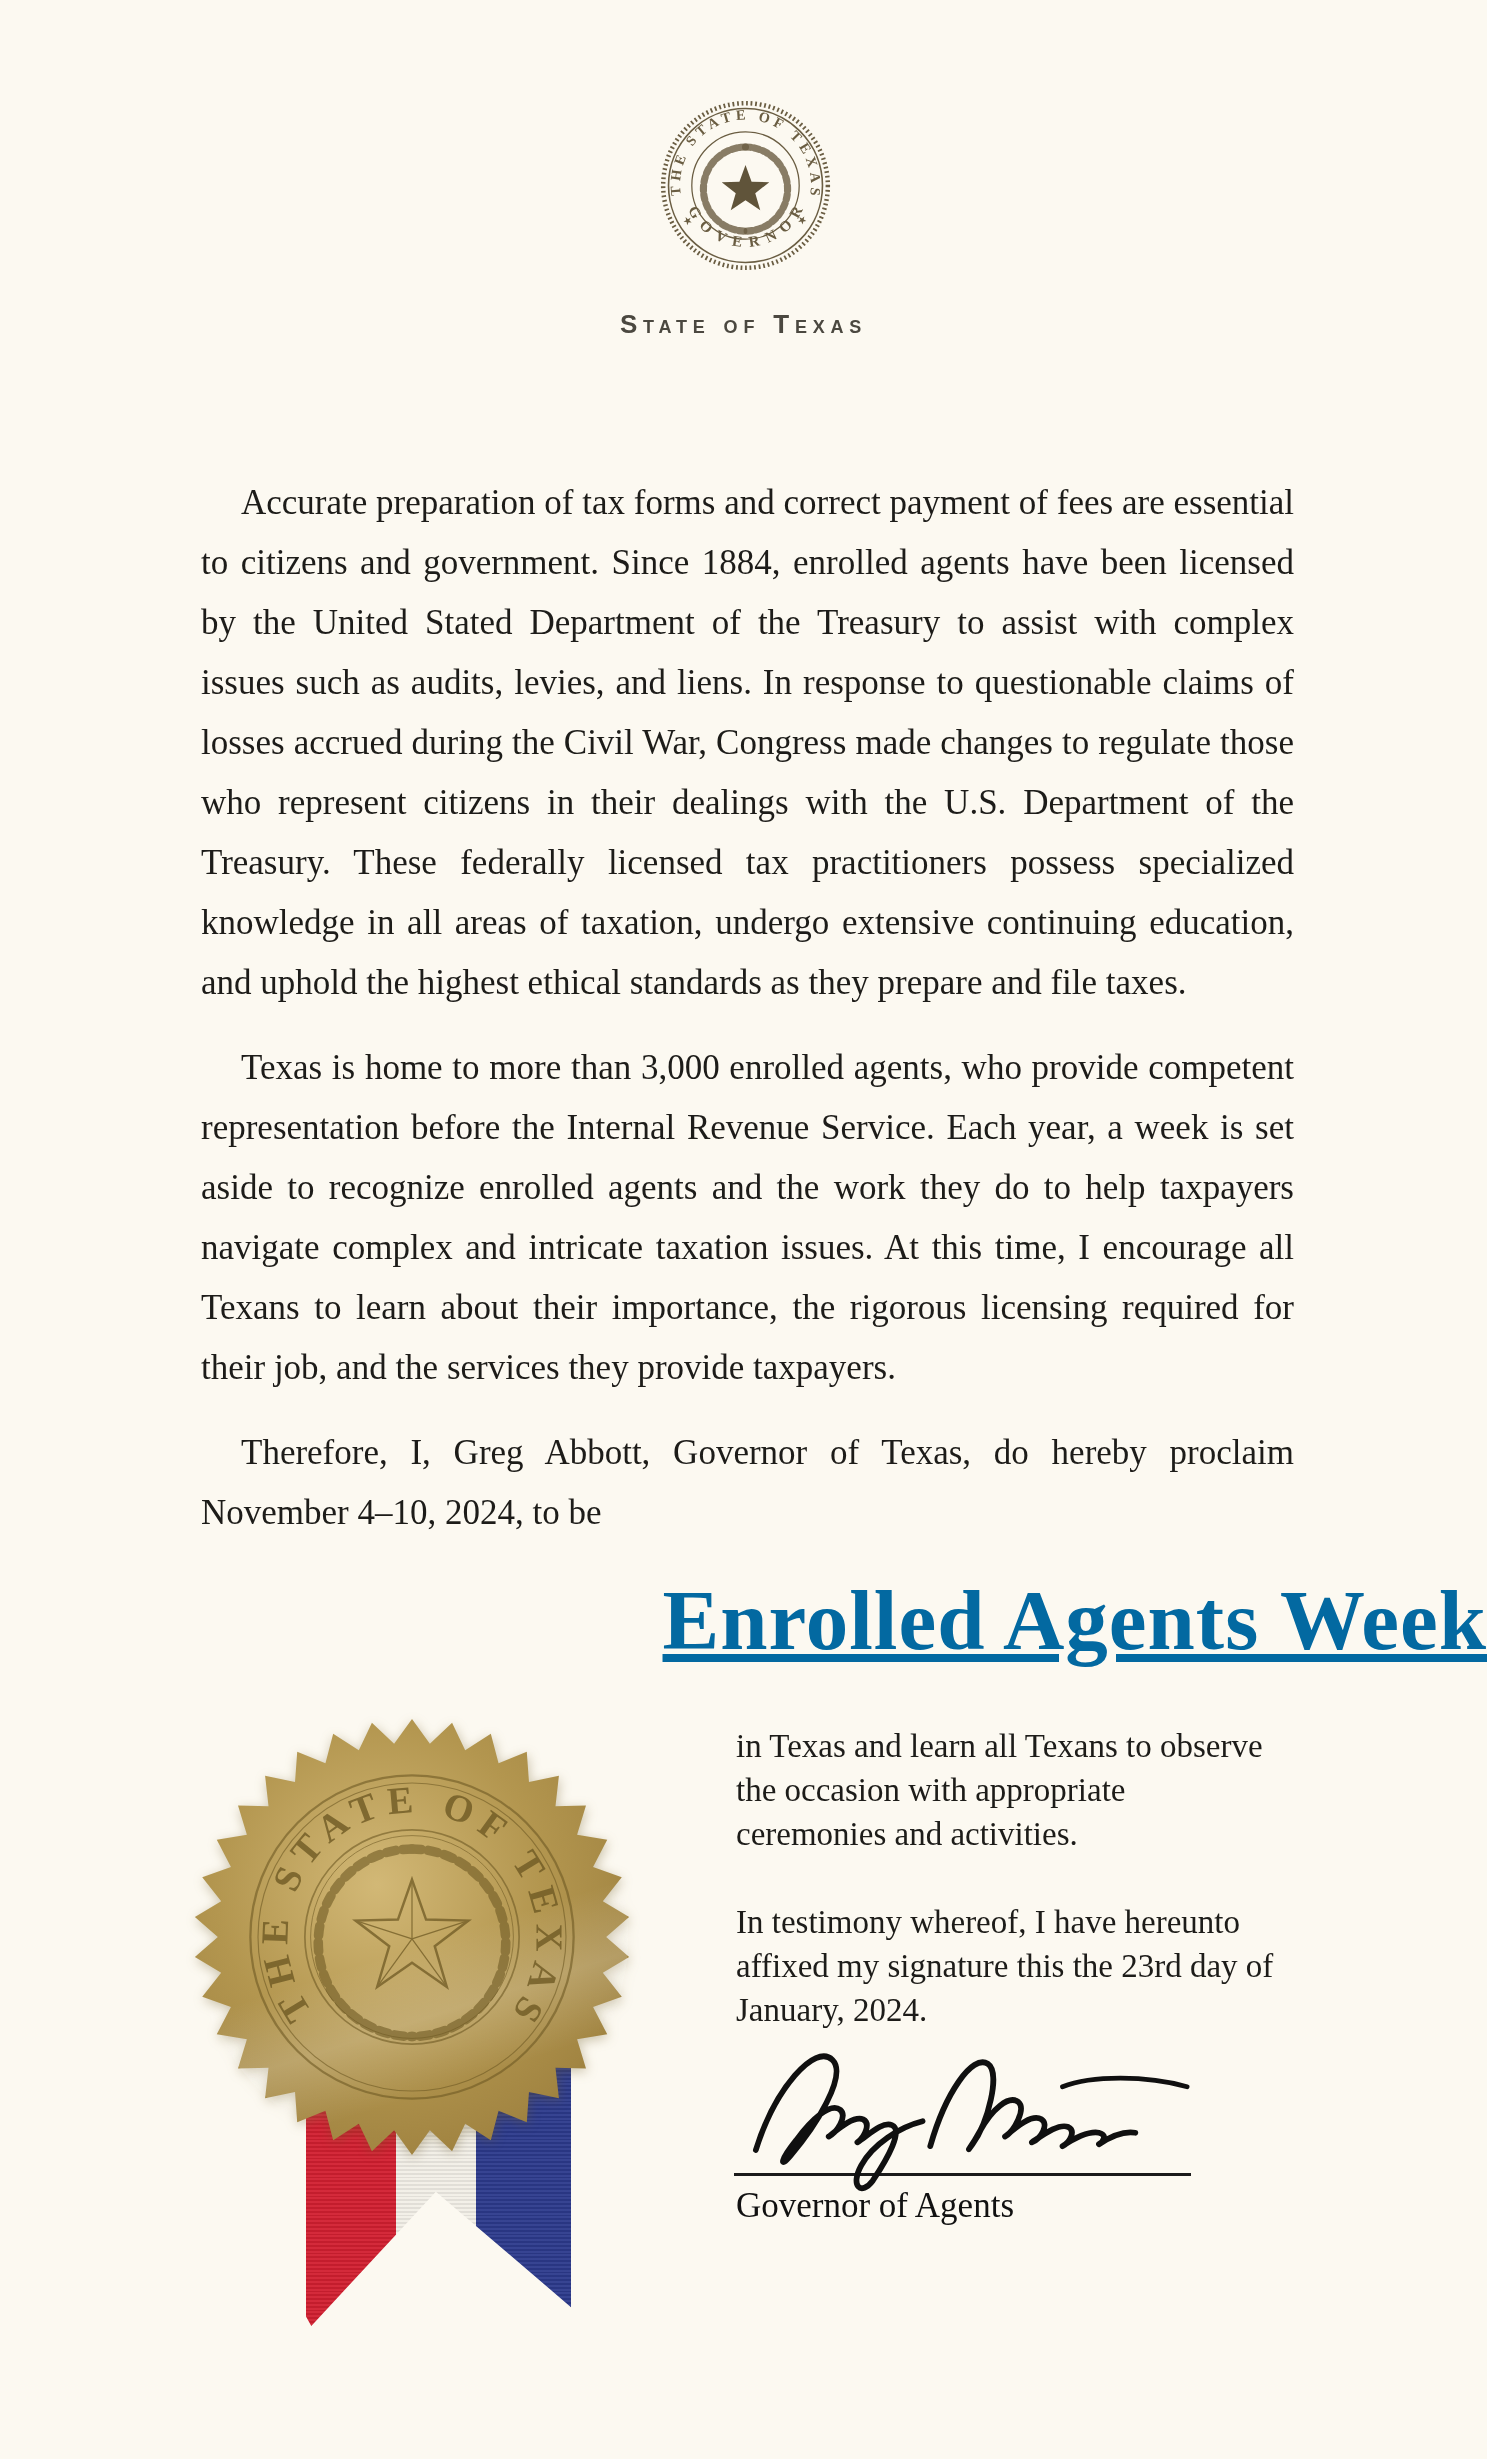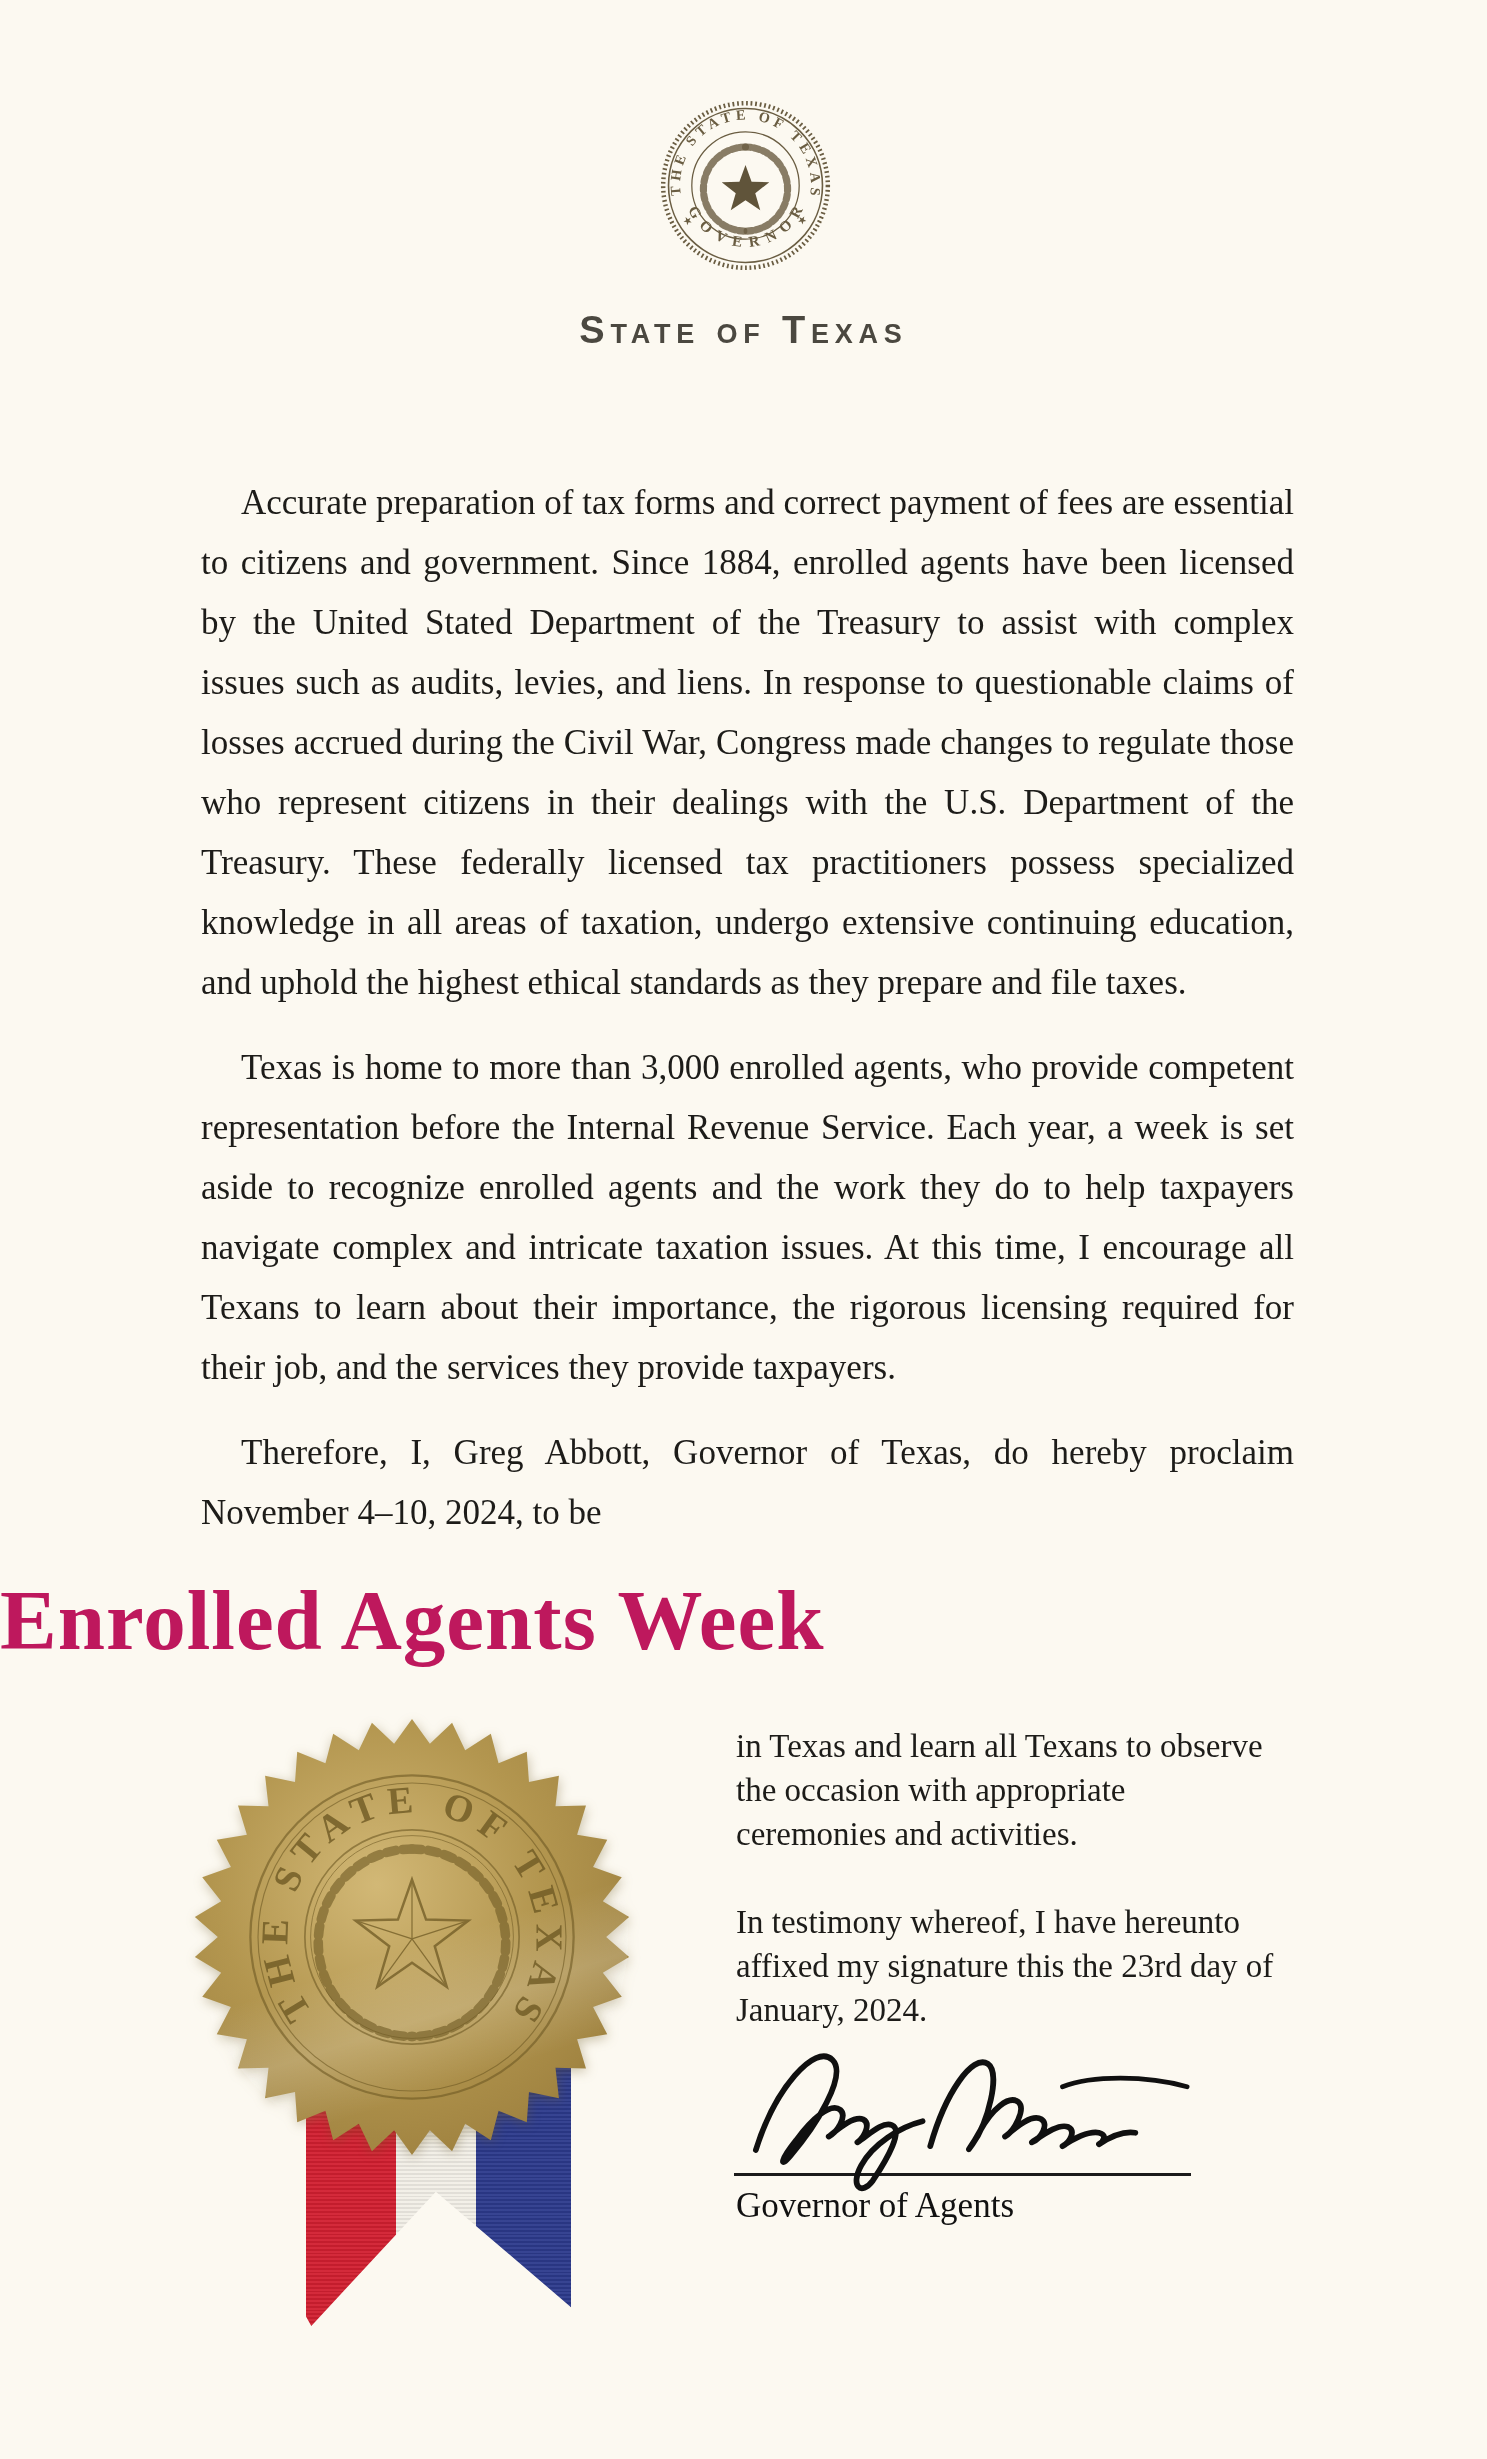--- a/index.html
+++ b/index.html
@@ -9,36 +9,36 @@
     font-family:"Liberation Serif","DejaVu Serif",serif;
     color:var(--ink,#1d1c19);
     overflow:hidden;
   }
   
   .crest { position:absolute; left:656px; top:96px; width:179px; height:179px; }
   .org-line {
     position:absolute; left:0; width:100%; text-align:center;
     font-family:"Liberation Sans","DejaVu Sans",sans-serif;
     font-variant:small-caps; font-weight:700;
-    font-size:38px; letter-spacing:5.8px; color:var(--header-gray,#4b4840);
+    font-size:26px; letter-spacing:5.8px; color:var(--header-gray,#4b4840);
   }
   .org-line.l1 { top:309px; }
   .org-line.l2 { top:355px; }
 
   
   .body-text {
     position:absolute; left:197px; top:473px; width:1097px;
     font-size:35px; line-height:60px; text-align:justify;
   }
   .body-text p { margin:0 0 25px 4px; text-indent:40px; }
 
   .headline {
     position:absolute; left:0; top:1572px; width:100%;
-    text-align:left; font-size:85px; font-weight:700;
-    letter-spacing:1px; line-height:1.15; color:#be185d;
+    text-align:right; font-size:85px; font-weight:700;
+    letter-spacing:1px; line-height:1.15; color:#0369a1;text-decoration:underline;
   }
 
   
   .ribbon {
     position:absolute; left:306px; top:2017px; width:265px; height:312px;
     background-image:
       repeating-linear-gradient(180deg, rgba(0,0,0,0.07) 0 1.9px, rgba(255,255,255,0.05) 1.9px 3.8px),
       linear-gradient(90deg,
         var(--ribbon-red,#d21f30) 0 34%,
         var(--ribbon-white,#f2efe7) 34% 64%,

